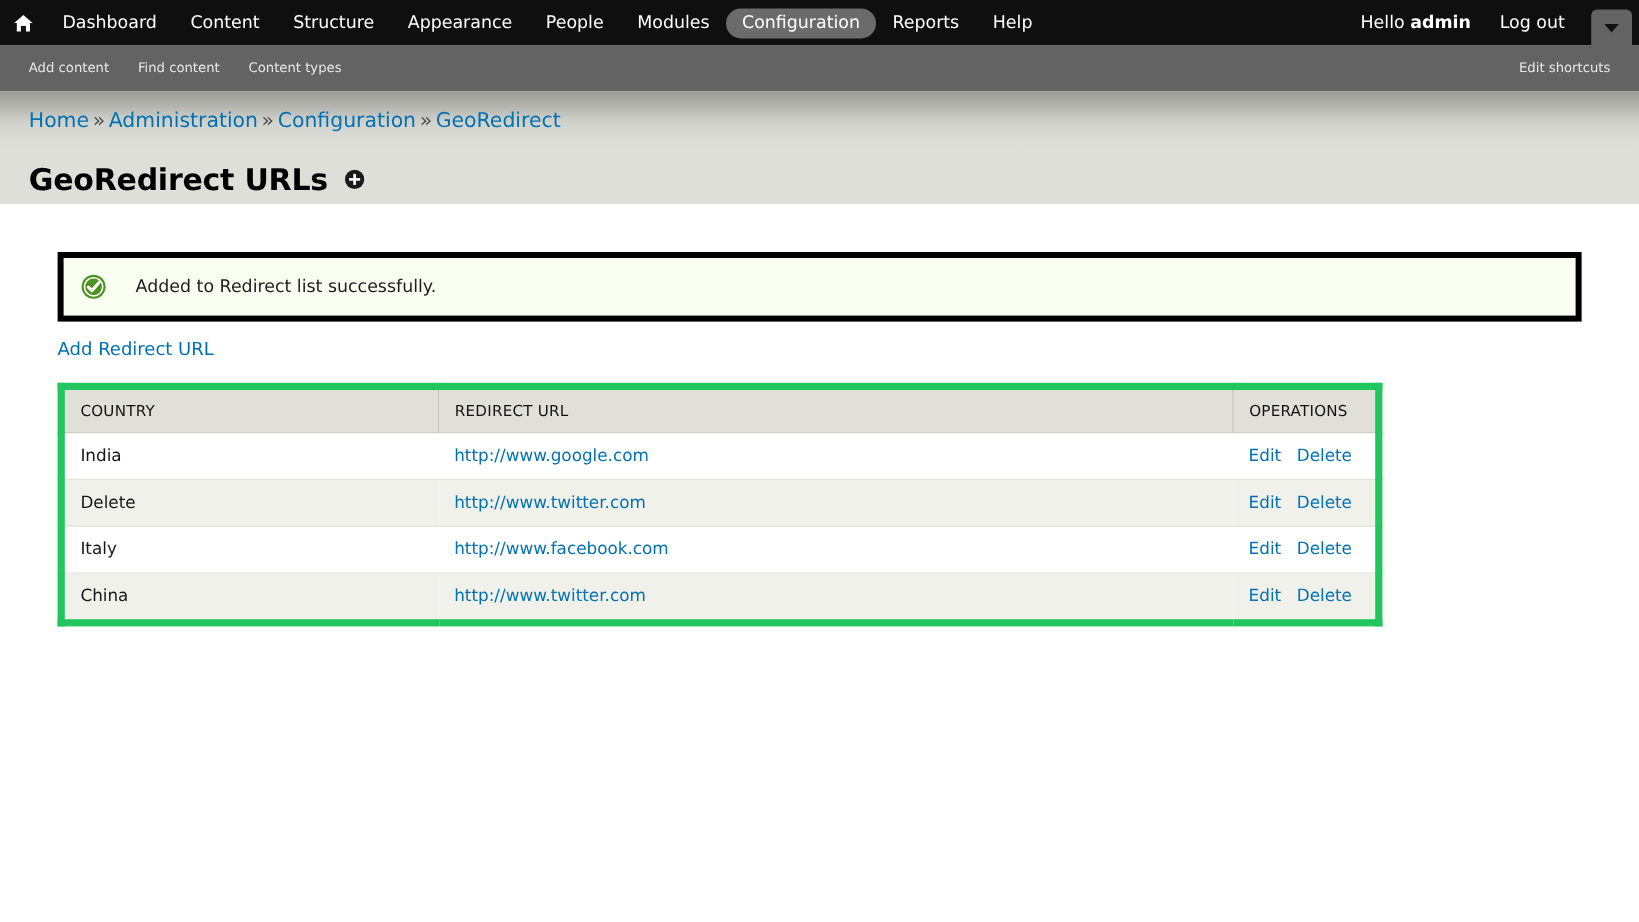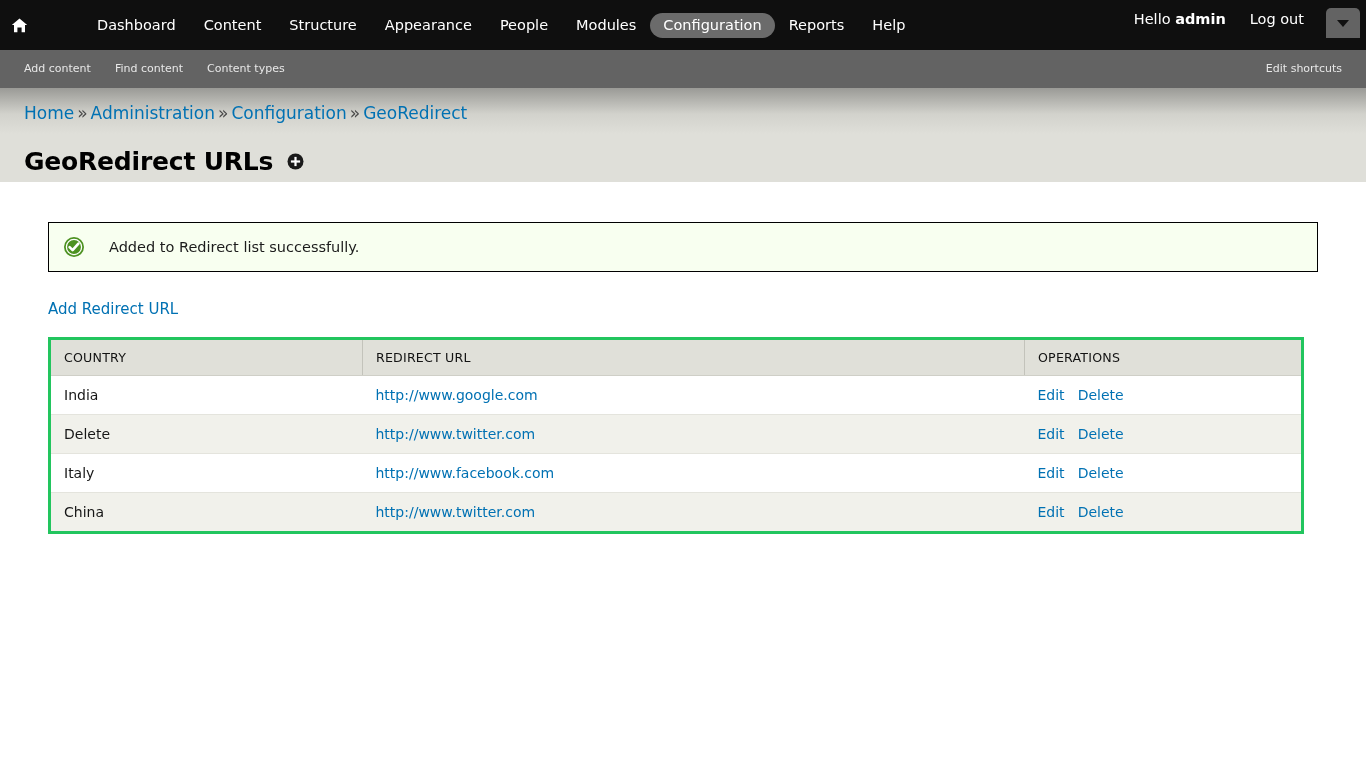--- a/index.html
+++ b/index.html
@@ -12,26 +12,25 @@
     background: #ffffff;
     font-family: "DejaVu Sans", "Liberation Sans", sans-serif;
     font-size: 13px;
     color: #000000;
     overflow: hidden;
   }
 
   
   #toolbar {
     position: relative;
-    height: 50px;
+    height: 38px;
     background: #0f0f0f;
     display: flex;
     align-items: center;
     white-space: nowrap;
-    gap: 45px;
   }
   #toolbar .home-link {
     display: flex;
     align-items: center;
     justify-content: center;
     width: 38px;
     height: 38px;
     cursor: pointer;
   }
   .home-icon svg { display: block; }
@@ -171,27 +170,27 @@
     padding: 0 24px;
     box-sizing: border-box;
   }
   #content-inner {
     width: 1270px;
     margin: 0 auto;
     padding-top: 40px;
   }
 
   .message-status {
-    border: 1px solid #000000;
+    border: 5px solid #000000;
     background: #f8fff0;
     padding: 13px 14px 13px 14px;
     display: flex;
     align-items: center;
     box-sizing: border-box;
-    margin-bottom: 28px;
+    margin-bottom: 14px;
   }
   .status-icon {
     width: 22px;
     height: 22px;
     flex: 0 0 22px;
     margin-right: 24px;
   }
   .message-text {
     font-size: 14.5px;
     color: #1c1c1c;
@@ -201,22 +200,22 @@
     display: inline-block;
     color: #0071b3;
     font-size: 15px;
     text-decoration: none;
     cursor: pointer;
     margin-bottom: 19px;
   }
 
   table.redirect-table {
     border-collapse: collapse;
-    width: 1256px;
-    border: 3px solid #22c55e;
+    width: 1104px;
+    border: 6px solid #22c55e;
     table-layout: fixed;
   }
   table.redirect-table thead th {
     background: #e0e0d9;
     text-align: left;
     font-size: 12.6px;
     font-weight: normal;
     color: #131313;
     text-transform: uppercase;
     padding: 10px 13px;

